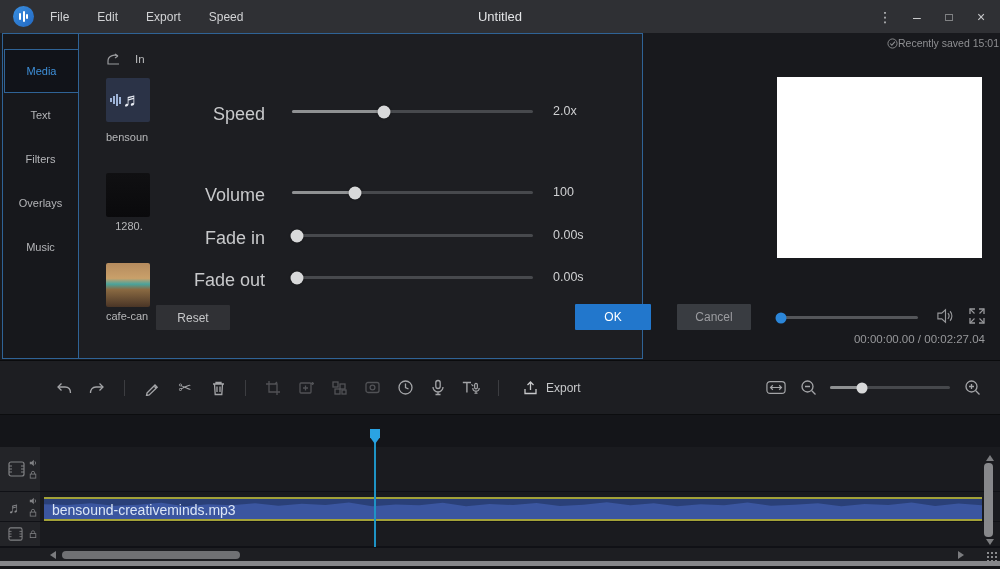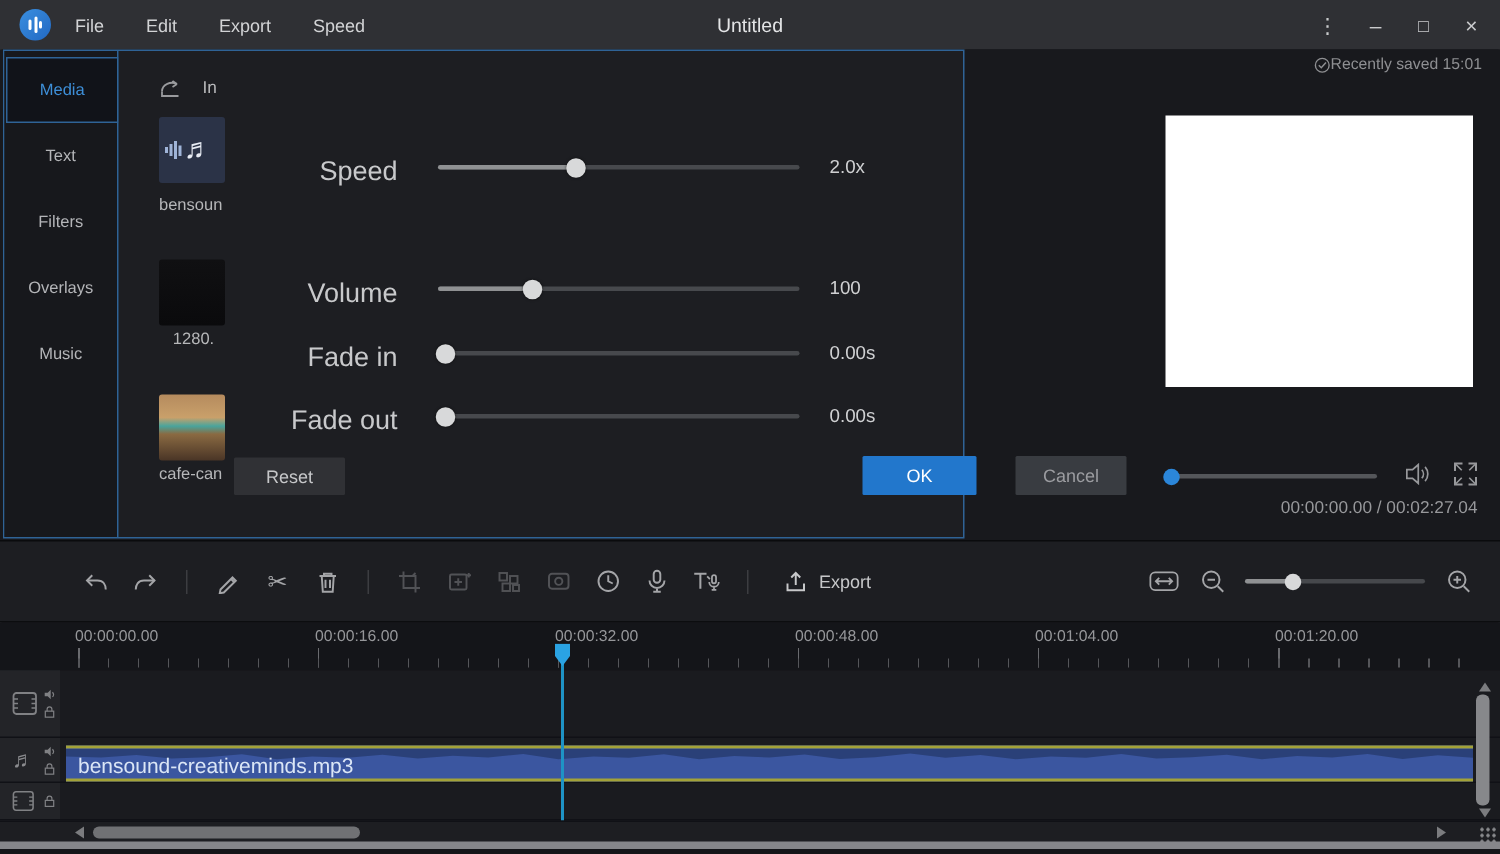--- a/index.html
+++ b/index.html
@@ -17,36 +17,36 @@
   .menu span{padding:3px 10px;cursor:default;}
   .wtitle{position:absolute;left:0;right:0;text-align:center;font-size:13px;color:#e3e4e6;}
   .wctrl{position:absolute;right:6px;top:0;height:33px;display:flex;align-items:center;gap:6px;}
   .wctrl span{width:26px;text-align:center;font-size:14px;color:#c9cacc;cursor:default;}
   .maxi{font-size:12px !important;}
   
   .main{position:absolute;left:0;top:33px;width:1000px;height:327px;background:#18191d;}
   .left-panel{position:absolute;left:2px;top:0;width:641px;height:326px;
     border:1px solid #2f6396;background:#1d1e22;}
   .sidebar{position:absolute;left:0;top:0;width:76px;height:100%;background:#17181c;
-    border-right:1px solid #2f6396;padding-top:4px;}
+    border-right:1px solid #2f6396;padding-top:15px;}
   .tab{height:44px;display:flex;align-items:center;justify-content:center;font-size:11px;
     color:#b4b5b8;cursor:pointer;}
   .tab.active{color:#3e8fd8;border:1px solid #2f6396;background:#111319;margin:0 -1px 0 1px;}
   .media-strip{position:absolute;left:77px;top:0;width:95px;height:100%;}
   .import-row{position:absolute;left:26px;top:18px;display:flex;align-items:center;gap:13px;
     color:#b9babc;font-size:11.5px;}
   .thumb{position:absolute;left:26px;width:44px;height:44px;border-radius:2px;overflow:hidden;}
   .thumb-label{position:absolute;left:26px;width:46px;font-size:11px;color:#b6b7b9;white-space:nowrap;overflow:hidden;}
   .t-audio{background:#2b3347;display:flex;align-items:center;justify-content:center;color:#e8ecf4;}
   .t-audio .bars{position:absolute;left:4px;top:16px;display:flex;gap:1.5px;align-items:center;}
   .t-audio .bars i{width:1.5px;background:#9fb4d8;display:block;}
   .t-video{background:linear-gradient(180deg,#101012,#0a0a0c);}
   .t-image{background:linear-gradient(180deg,#b58b5e 0%,#c9a06a 35%,#49a49c 48%,#8a6a42 60%,#4a3526 100%);}
   .right-bg{position:absolute;left:644px;top:0;right:0;height:100%;background:#18191d;}
-  .saved{position:absolute;right:12px;top:4px;display:flex;align-items:center;gap:0;
+  .saved{position:absolute;right:1px;top:4px;display:flex;align-items:center;gap:0;
     font-size:10.5px;color:#8e8f92;justify-content:space-between;}
   .preview-screen{position:absolute;left:777px;top:44px;width:205px;height:181px;background:#ffffff;}
   .seek-track{position:absolute;left:778px;top:283px;width:140px;height:3px;background:#54565a;border-radius:2px;}
   .seek-track .handle{position:absolute;top:50%;width:11px;height:11px;border-radius:50%;
     background:#2b86d9;transform:translate(-50%,-50%);}
   .pv-icons{position:absolute;left:936px;top:274px;display:flex;gap:13px;}
   .pv-time{position:absolute;right:15px;top:300px;font-size:11.5px;color:#97989b;}
   
   .dlg-row{position:absolute;left:0;height:26px;width:660px;}
   .dlg-row .lbl{position:absolute;left:145px;top:6px;width:120px;text-align:right;font-size:18px;color:#c8c9cb;}
@@ -339,30 +339,20 @@
       <span class="tbi">
         <svg width="17" height="17" viewBox="0 0 17 17">
           <circle cx="7.5" cy="7.5" r="5.5"></circle>
             <path d="M11.8 11.8 L15.5 15.5 M5 7.5 h5 M7.5 5 v5"></path>
         </svg>
         </span>
     </div>
   </div>
 
   <div class="timeline">
-    <div class="ruler">
-      <span class="rlabel" style="left:10px">00:00:00.00</span>
-      <span class="rlabel" style="left:170px">00:00:16.00</span>
-      <span class="rlabel" style="left:330px">00:00:32.00</span>
-      <span class="rlabel" style="left:490px">00:00:48.00</span>
-      <span class="rlabel" style="left:650px">00:01:04.00</span>
-      <span class="rlabel" style="left:810px">00:01:20.00</span>
-      <div class="ticks-major"></div>
-      <div class="ticks-minor"></div>
-    </div>
 
     <div class="trow" style="top:32px;height:45px"></div>
     <div class="trow" style="top:77px;height:30px"></div>
     <div class="trow" style="top:107px;height:25px"></div>
 
     <div class="gutter"></div>
     <div class="thead" style="top:32px;height:45px">
       <svg class="main-ic" width="17" height="16" viewBox="0 0 17 16">
         <rect x="1" y="1" width="15" height="14" rx="2" stroke="#808184" fill="none" stroke-width="1.2"></rect>
         <path d="M1 5 h3 M1 8 h3 M1 11 h3 M13 5 h3 M13 8 h3 M13 11 h3" stroke="#808184" stroke-width="1"></path>

